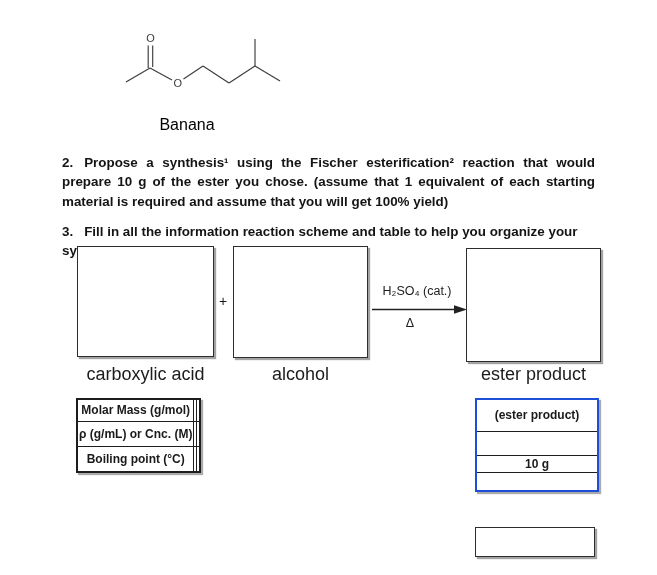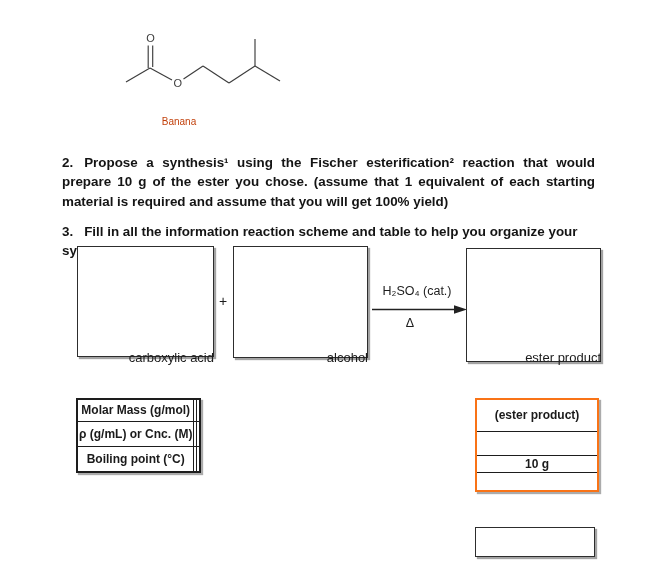--- a/index.html
+++ b/index.html
@@ -7,22 +7,22 @@
     width:657px;height:575px;position:relative;background:#ffffff;
     font-family:"Liberation Sans","DejaVu Sans",sans-serif;color:#1a1a1a;
     overflow:hidden;
   }
   .abs{position:absolute;}
 
   
   .molecule{left:113px;top:28px;width:182px;height:64px;}
   .molecule svg{display:block;}
 
-  .banana-label{left:124px;top:116px;width:110px;text-align:center;
-    font-size:10px;color:#c2410c;}
+  .banana-label{left:132px;top:116px;width:110px;text-align:center;
+    font-size:16px;color:#000000;}
 
   
   .para{left:62px;width:533px;font-size:13.4px;font-weight:bold;
     line-height:19.4px;text-align:justify;color:#141414;}
   .q2{top:153px;}
   .q3{top:222px;text-align:left;}
   .qnum{padding-right:11px;}
 
   
   .scheme-box{
@@ -32,40 +32,40 @@
   .box-acid{left:77px;top:246px;width:137px;height:111px;}
   .box-alcohol{left:233px;top:246px;width:135px;height:112px;}
   .box-ester{left:466px;top:248px;width:135px;height:114px;}
   .plus-sign{left:214px;top:293px;width:18px;text-align:center;
     font-size:14px;color:#1a1a1a;}
   .reagent{left:364px;top:284px;width:106px;text-align:center;
     font-size:12.5px;color:#1c1c1c;}
   .arrow-svg{left:370px;top:302px;}
   .heat{left:366px;top:316px;width:88px;text-align:center;
     font-size:12.5px;color:#1c1c1c;}
-  .scheme-label{top:350px;text-align:right;font-size:13px;color:#1c1c1c;}
+  .scheme-label{top:364px;text-align:center;font-size:18px;color:#1c1c1c;}
   .lab-acid{left:77px;width:137px;}
   .lab-alcohol{left:233px;width:135px;}
   .lab-ester{left:466px;width:135px;}
 
   
   table{border-collapse:collapse;table-layout:fixed;background:#fff;}
   .main-table{left:76px;top:398px;box-shadow:2px 2px 1px #ababab;}
   .main-table td{border:1.5px solid #1d1d1d;padding:0 1px;
     font-size:12px;font-weight:bold;text-align:center;vertical-align:middle;
     overflow:hidden;}
   .main-table{border:2px solid #1d1d1d;}
   .c1{width:114px;} .c2{width:110px;} .c3{width:113px;}
   .rh-head{height:34px;} .rh-molar{height:22px;} .rh-amount{height:19px;}
   .rh-moles{height:15px;} .rh-rho{height:25px;padding-left:47px;} .rh-boil{height:26px;margin-top:48px;}
   .hdr{line-height:14.5px;}
 
   
   .ester-table{left:475px;top:398px;box-shadow:2px 2px 1px #ababab;
-    border:2px solid #f97316;}
+    border:2px solid #1d4ed8;}
   .ester-table td{border:1.5px solid #1d1d1d;padding:0 2px;
     font-size:12px;font-weight:bold;text-align:center;vertical-align:middle;}
   .ec{width:116px;}
   .eh-head{height:32px;} .eh-molar{height:24px;} .eh-amount{height:17px;}
   .eh-moles{height:19px;}
   .ester-boil-box{left:475px;top:527px;width:120px;height:30px;
     border:1.8px solid #2d2d2d;box-sizing:border-box;background:#fff;
     box-shadow:2px 2px 1px #a3a3a3;}
 </style>
 </head>

